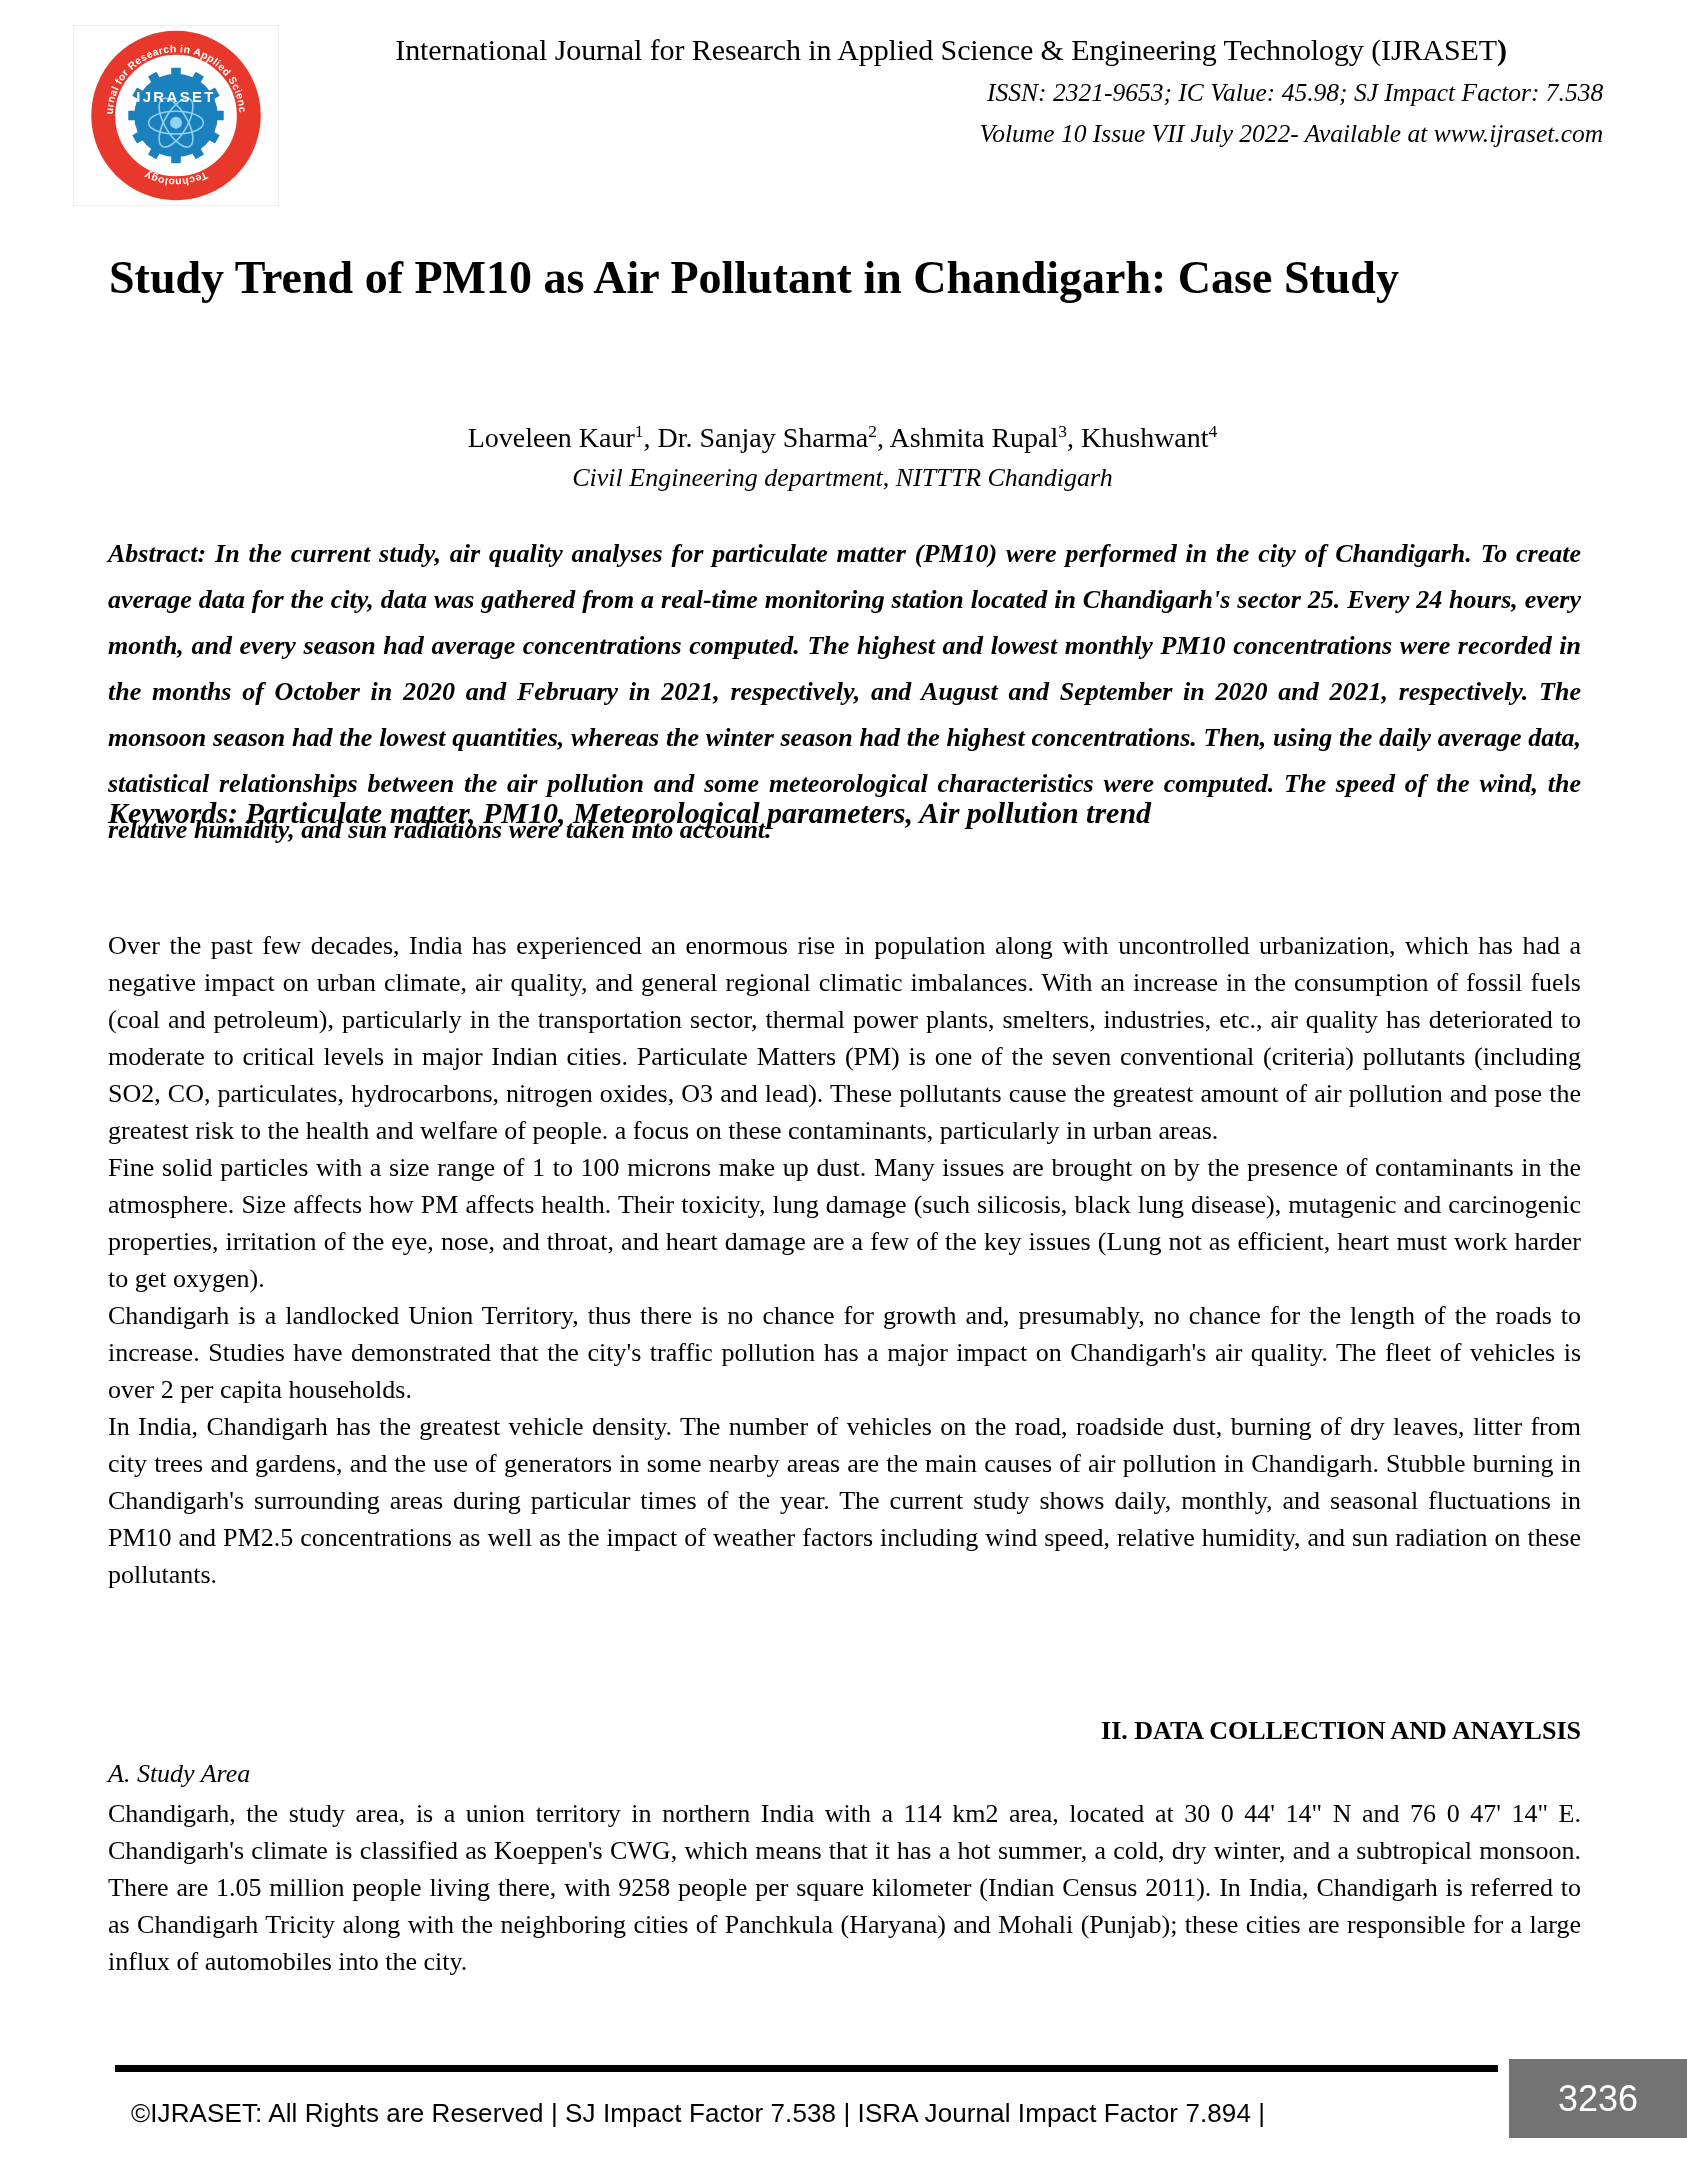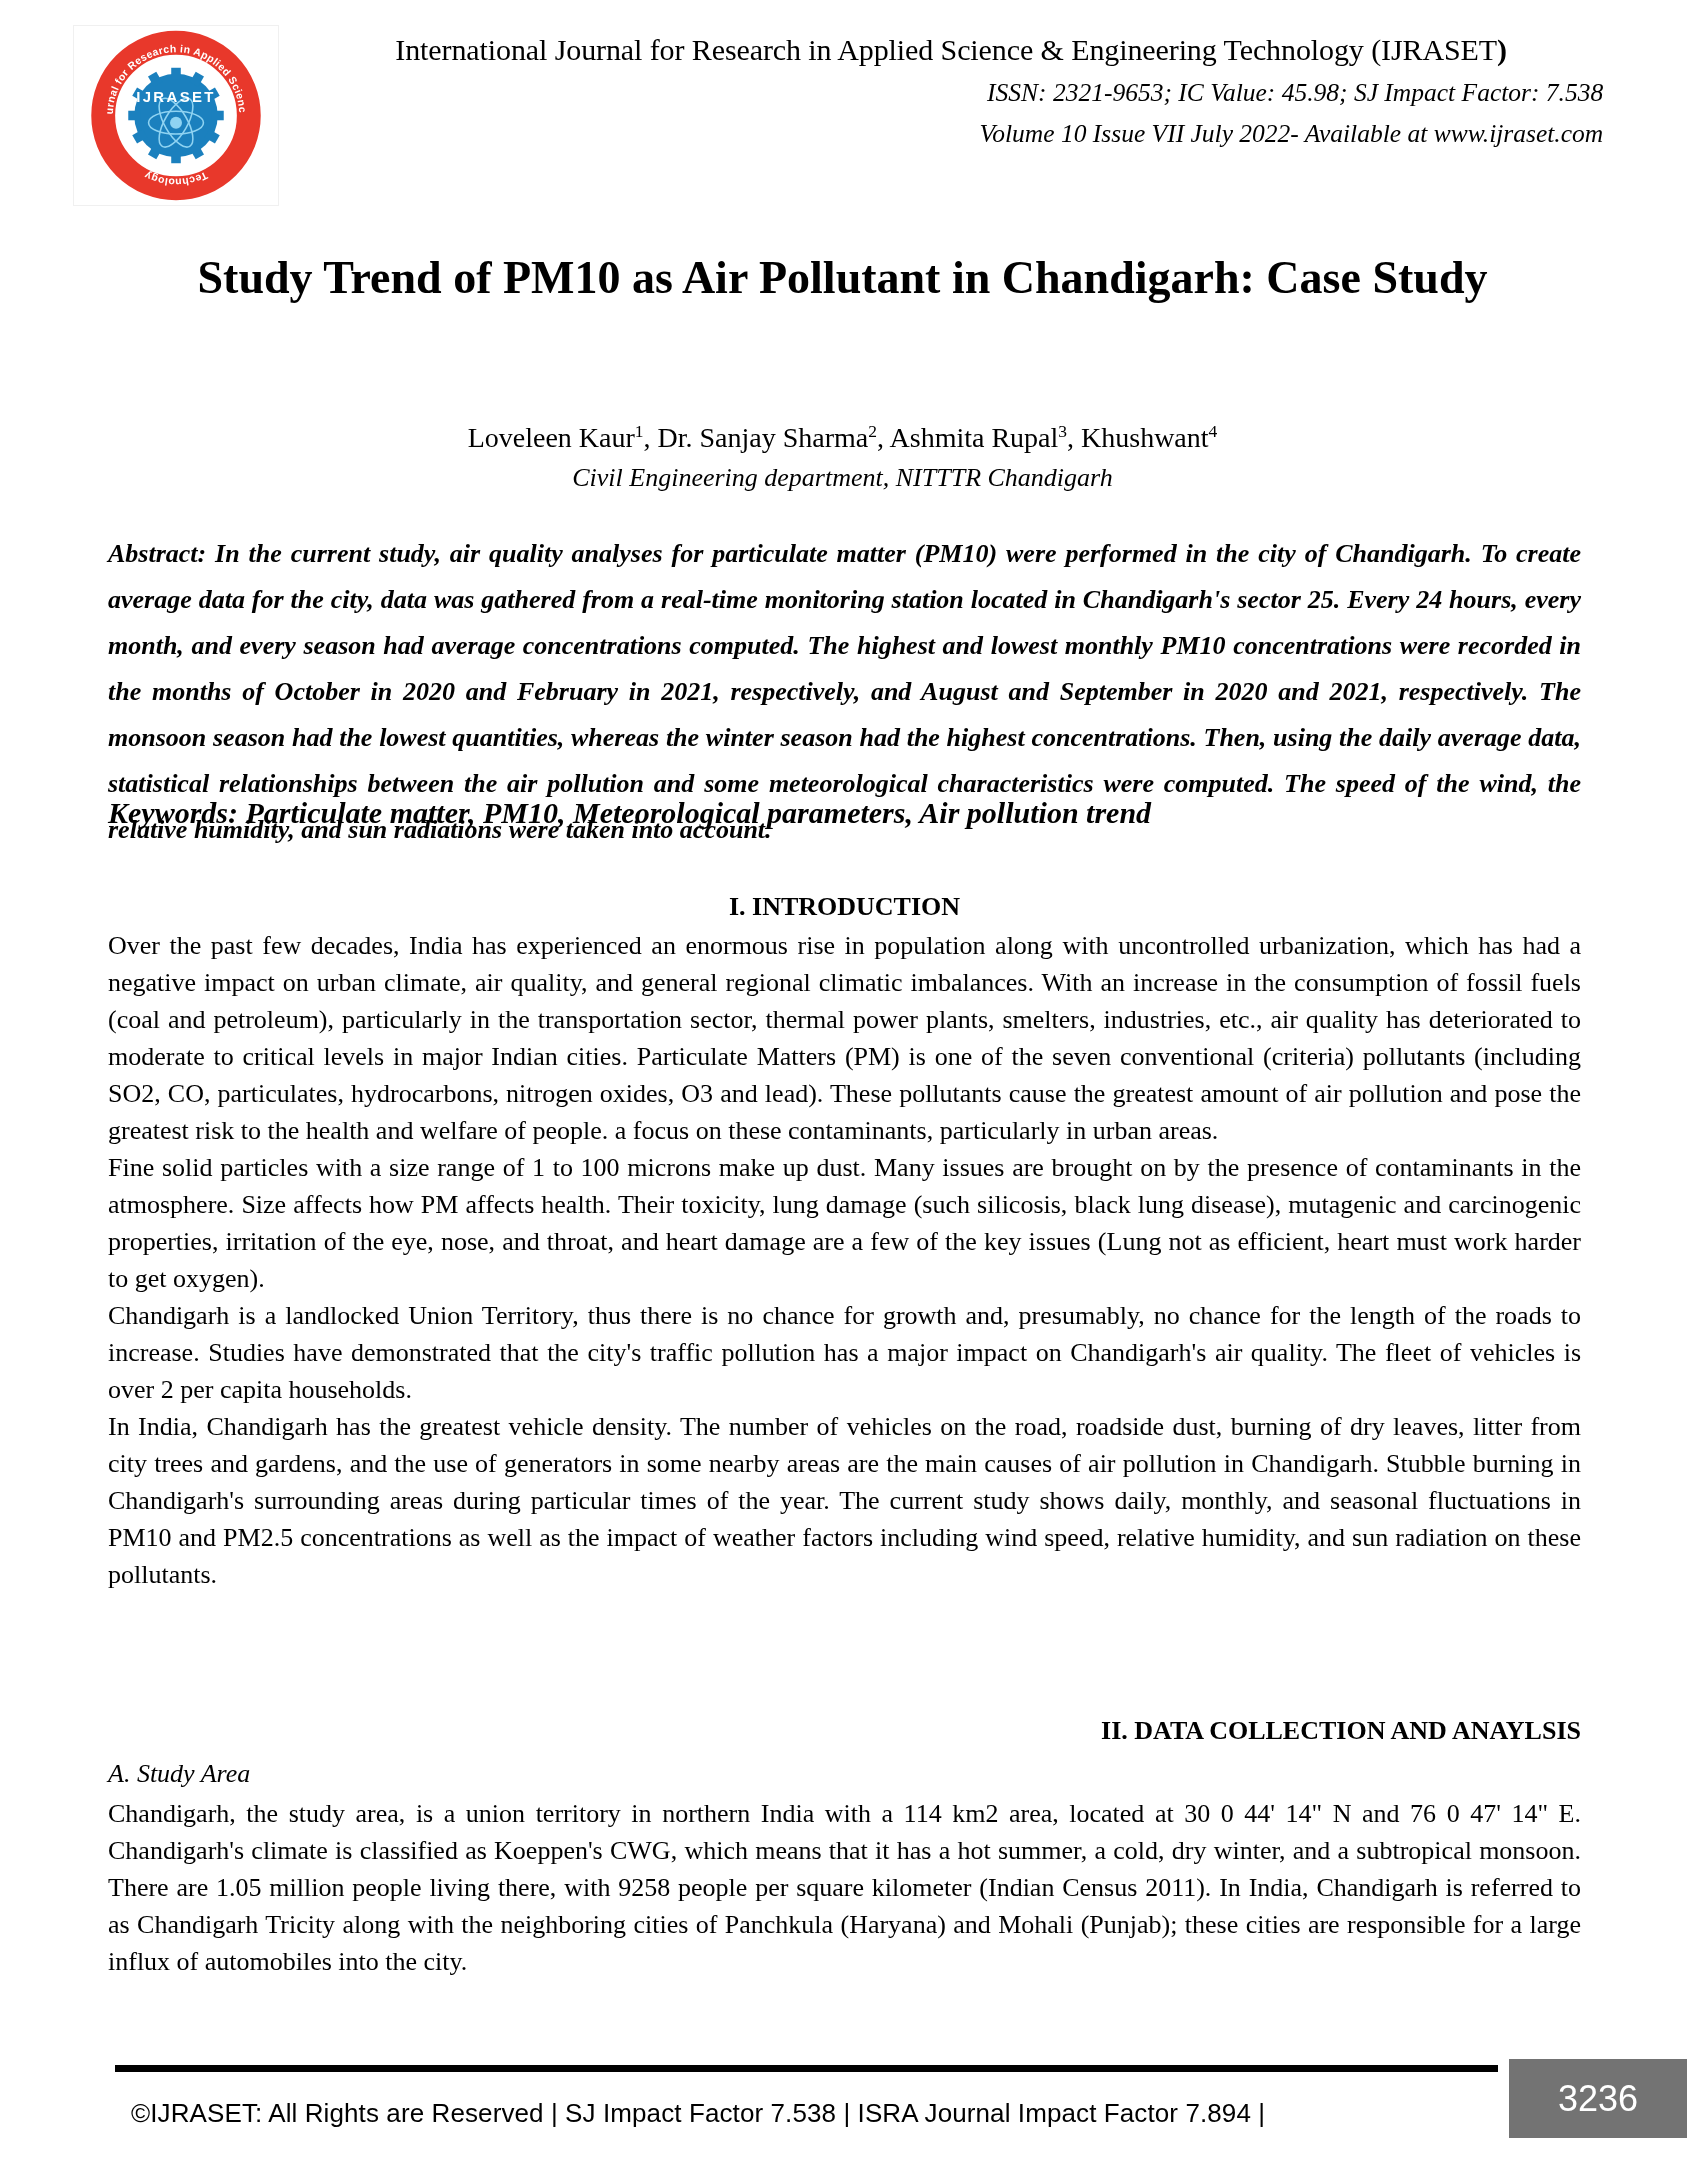--- a/index.html
+++ b/index.html
@@ -71,21 +71,20 @@
     display: block;
     text-align: right;
   }
 
   
   .paper-title {
     position: absolute;
     left: 109px;
     top: 212px;
     width: 1467px;
-    text-align: center;
     font-weight: bold;
     font-size: 46px;
     line-height: 70px;
   }
 
   
   .authors {
     position: absolute;
     left: 109px;
     top: 420px;
@@ -263,21 +262,20 @@
   <h1 class="paper-title">Study Trend of PM10 as Air Pollutant in Chandigarh: Case Study</h1>
 
   <div class="authors">
     <span>Loveleen Kaur</span><sup>1</sup>, <span>Dr. Sanjay Sharma</span><sup>2</sup>, <span>Ashmita Rupal</span><sup>3</sup>, <span>Khushwant</span><sup>4</sup>
   </div>
   <div class="affiliation">Civil Engineering department, NITTTR Chandigarh</div>
 
   <div class="abstract">Abstract: In the current study, air quality analyses for particulate matter (PM10) were performed in the city of Chandigarh. To create average data for the city, data was gathered from a real-time monitoring station located in Chandigarh's sector 25. Every 24 hours, every month, and every season had average concentrations computed. The highest and lowest monthly PM10 concentrations were recorded in the months of October in 2020 and February in 2021, respectively, and August and September in 2020 and 2021, respectively. The monsoon season had the lowest quantities, whereas the winter season had the highest concentrations. Then, using the daily average data, statistical relationships between the air pollution and some meteorological characteristics were computed. The speed of the wind, the relative humidity, and sun radiations were taken into account.</div>
   <div class="keywords">Keywords: Particulate matter, PM10, Meteorological parameters, Air pollution trend</div>
 
-  <div class="section-heading" id="sec-intro">I.  INTRODUCTION</div>
 
   <div class="body-block" id="intro-body">
     <p>Over the past few decades, India has experienced an enormous rise in population along with uncontrolled urbanization, which has had a negative impact on urban climate, air quality, and general regional climatic imbalances. With an increase in the consumption of fossil fuels (coal and petroleum), particularly in the transportation sector, thermal power plants, smelters, industries, etc., air quality has deteriorated to moderate to critical levels in major Indian cities. Particulate Matters (PM) is one of the seven conventional (criteria) pollutants (including SO2, CO, particulates, hydrocarbons, nitrogen oxides, O3 and lead). These pollutants cause the greatest amount of air pollution and pose the greatest risk to the health and welfare of people. a focus on these contaminants, particularly in urban areas.</p>
     <p>Fine solid particles with a size range of 1 to 100 microns make up dust. Many issues are brought on by the presence of contaminants in the atmosphere. Size affects how PM affects health. Their toxicity, lung damage (such silicosis, black lung disease), mutagenic and carcinogenic properties, irritation of the eye, nose, and throat, and heart damage are a few of the key issues (Lung not as efficient, heart must work harder to get oxygen).</p>
     <p>Chandigarh is a landlocked Union Territory, thus there is no chance for growth and, presumably, no chance for the length of the roads to increase. Studies have demonstrated that the city's traffic pollution has a major impact on Chandigarh's air quality. The fleet of vehicles is over 2 per capita households.</p>
     <p>In India, Chandigarh has the greatest vehicle density. The number of vehicles on the road, roadside dust, burning of dry leaves, litter from city trees and gardens, and the use of generators in some nearby areas are the main causes of air pollution in Chandigarh. Stubble burning in Chandigarh's surrounding areas during particular times of the year. The current study shows daily, monthly, and seasonal fluctuations in PM10 and PM2.5 concentrations as well as the impact of weather factors including wind speed, relative humidity, and sun radiation on these pollutants.</p>
   </div>
 
   <div class="section-heading" id="sec-data">II.  DATA COLLECTION AND ANAYLSIS</div>
 

